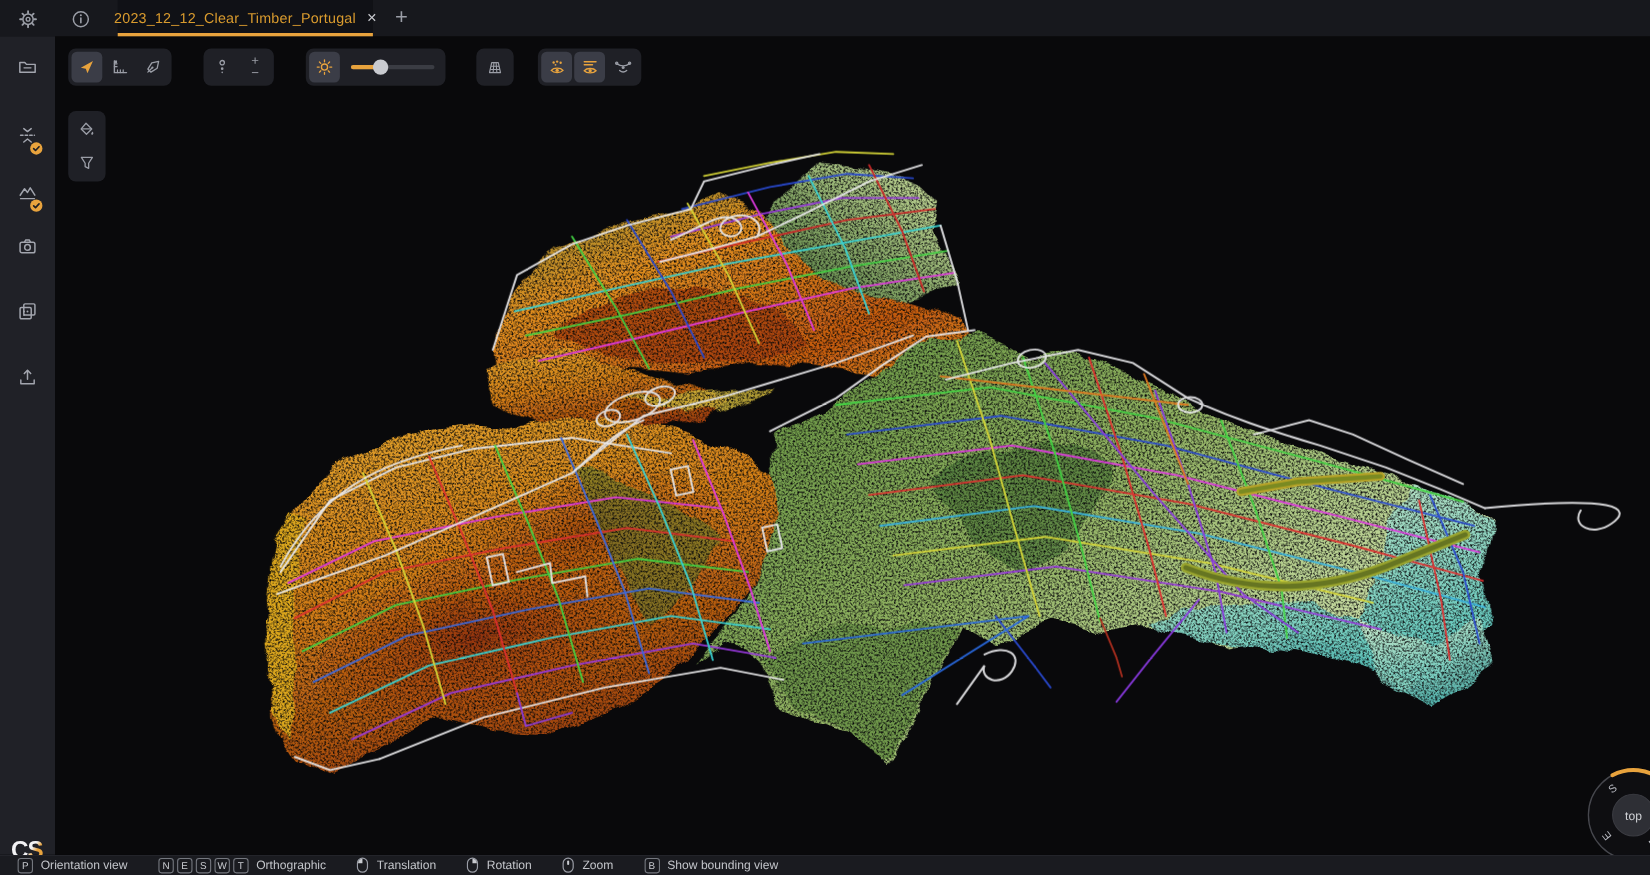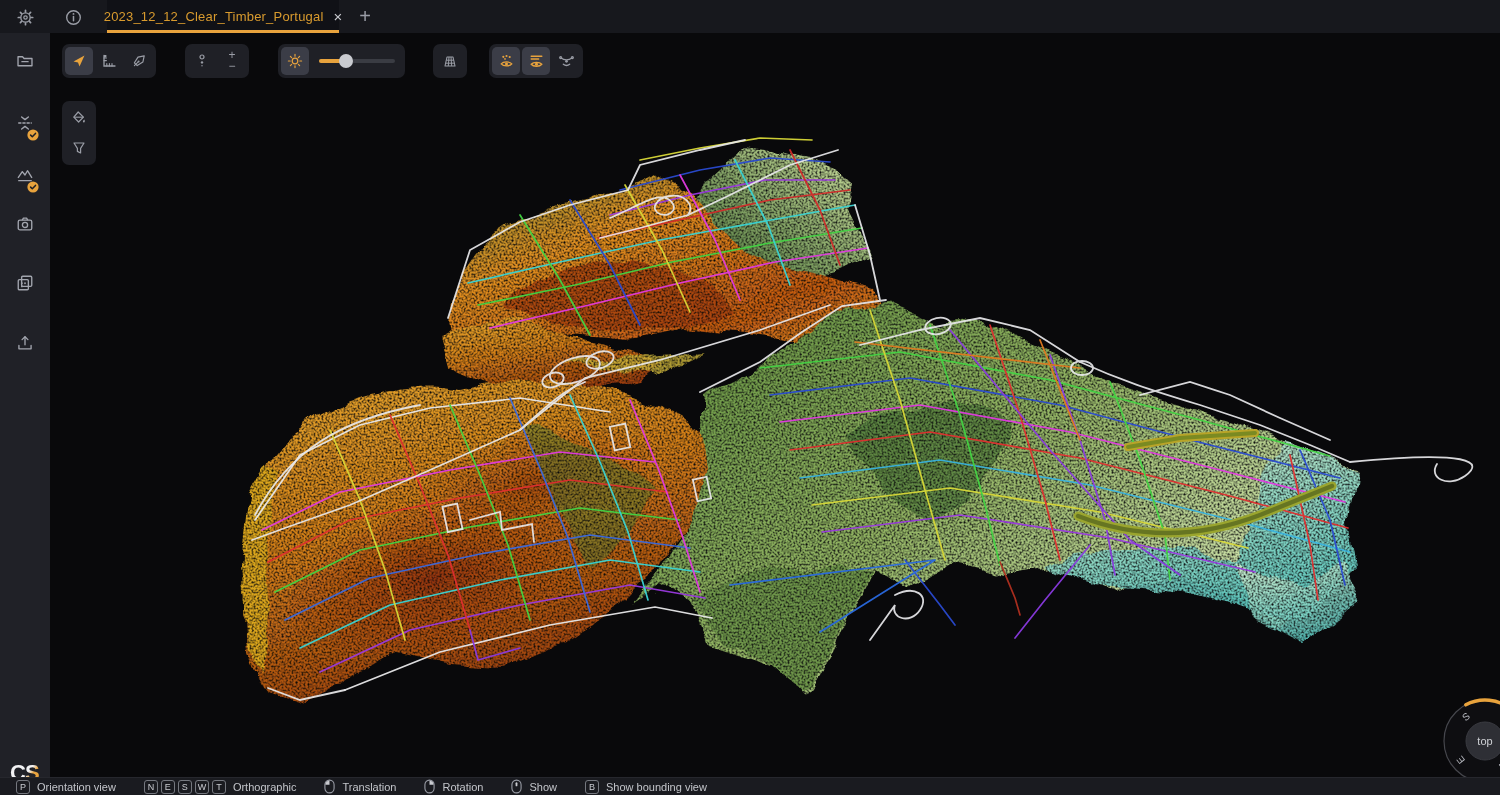--- a/index.html
+++ b/index.html
@@ -464,21 +464,21 @@
         <rect x="1" y="1" width="10" height="14" rx="5" fill="none" stroke="#9a9da6" stroke-width="1.2"></rect>
         <path d="M6,1.6 A4.4,4.4 0 0 1 10.4,6 L6,6 Z" fill="#c9cbd0"></path>
       </svg>
       <span>Rotation</span>
     </div>
     <div class="status-item">
       <svg width="11" height="15" viewBox="0 0 12 16">
         <rect x="1" y="1" width="10" height="14" rx="5" fill="none" stroke="#9a9da6" stroke-width="1.2"></rect>
         <rect x="5" y="3.4" width="2" height="4.4" rx="1" fill="#c9cbd0"></rect>
       </svg>
-      <span>Show</span>
+      <span>Zoom</span>
     </div>
     <div class="status-item">
       <span class="keys">
           <span class="keycap">B</span>
         </span>
       <span>Show bounding view</span>
     </div>
   </div>
 
 </div>

